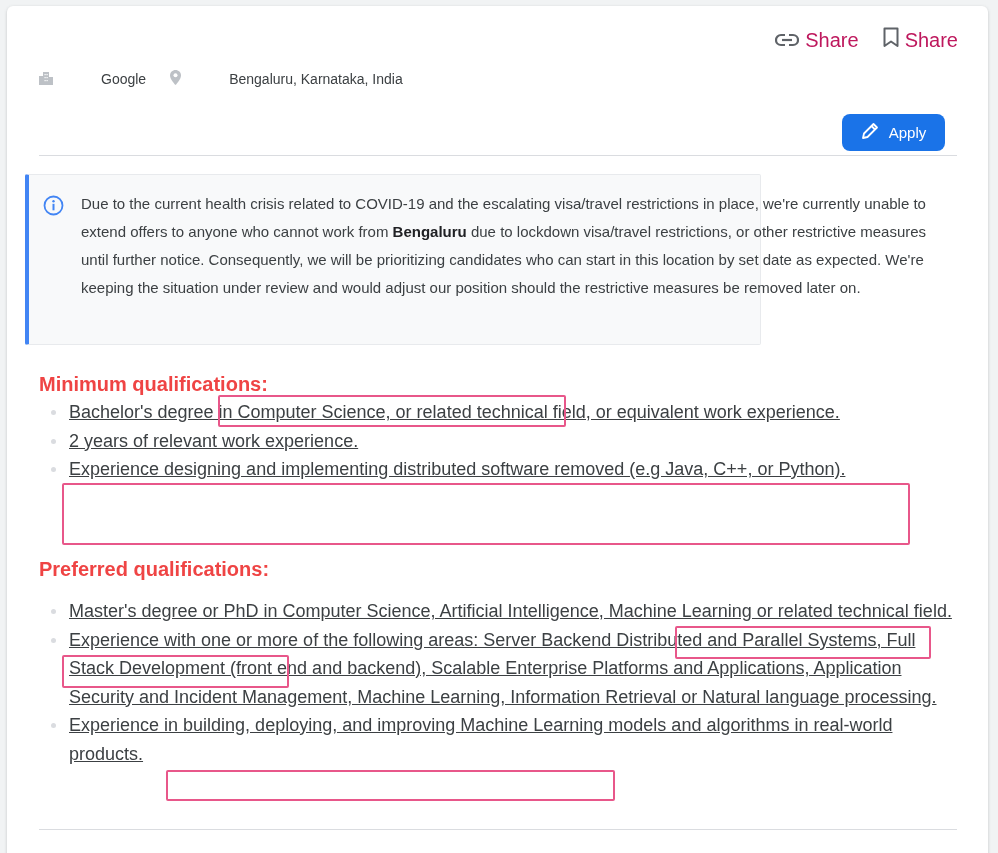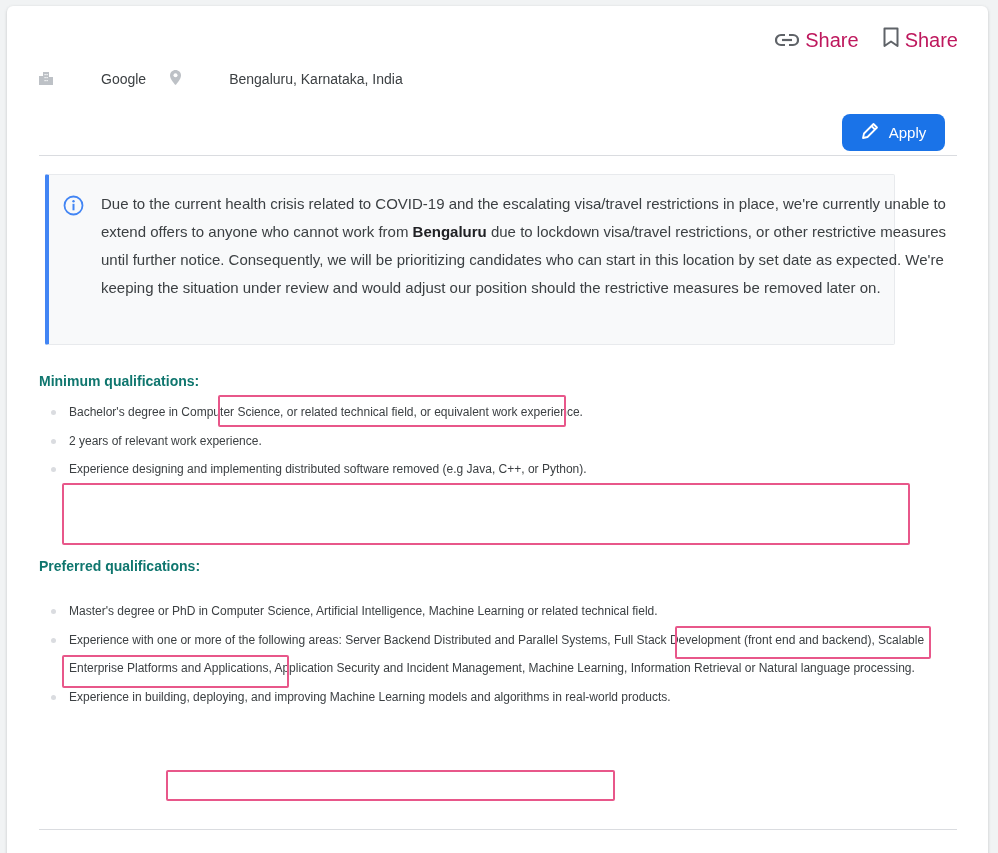--- a/index.html
+++ b/index.html
@@ -54,55 +54,56 @@
       cursor: pointer;
     }
     .apply-btn svg { margin-right: 10px; }
     .divider {
       position: absolute;
       left: 32px; width: 918px; height: 1px;
       background: #dadce0;
     }
     .notice {
       position: absolute;
-      left: 38px; top: 168px;
-      width: 850px; height: 171px;
+      left: 18px; top: 168px;
+      width: 736px; height: 171px;
       background: #f8f9fa;
       border: 1px solid #e8eaed;
       border-left: 4px solid #4285f4;
       border-radius: 2px;
     }
     .notice .info-icon { position: absolute; left: 14px; top: 20px; }
     .notice .text {
       position: absolute;
       left: 52px; top: 15px;
       width: 850px;
       font-size: 15px;
       line-height: 28px;
       color: #3c4043;
     }
     .notice .text b { color: #202124; font-weight: 700; }
     .section-title {
       position: absolute;
       left: 32px;
-      font-size: 14px;
-      color: #0f766e;
+      font-size: 20px;
+      color: #ef4444;
     }
     ul.quals {
       position: absolute;
       left: 32px;
       width: 918px;
       list-style: none;
     }
     ul.quals li {
       position: relative;
       padding-left: 30px;
-      font-size: 12px;
+      font-size: 18px;
       line-height: 28.5px;
       color: #3c4043;
+      text-decoration: underline;
     }
     ul.quals li::before {
       content: "";
       position: absolute;
       left: 12px; top: 12px;
       width: 5px; height: 5px;
       border-radius: 50%;
       background: #dadce0;
     }
     .hl {

